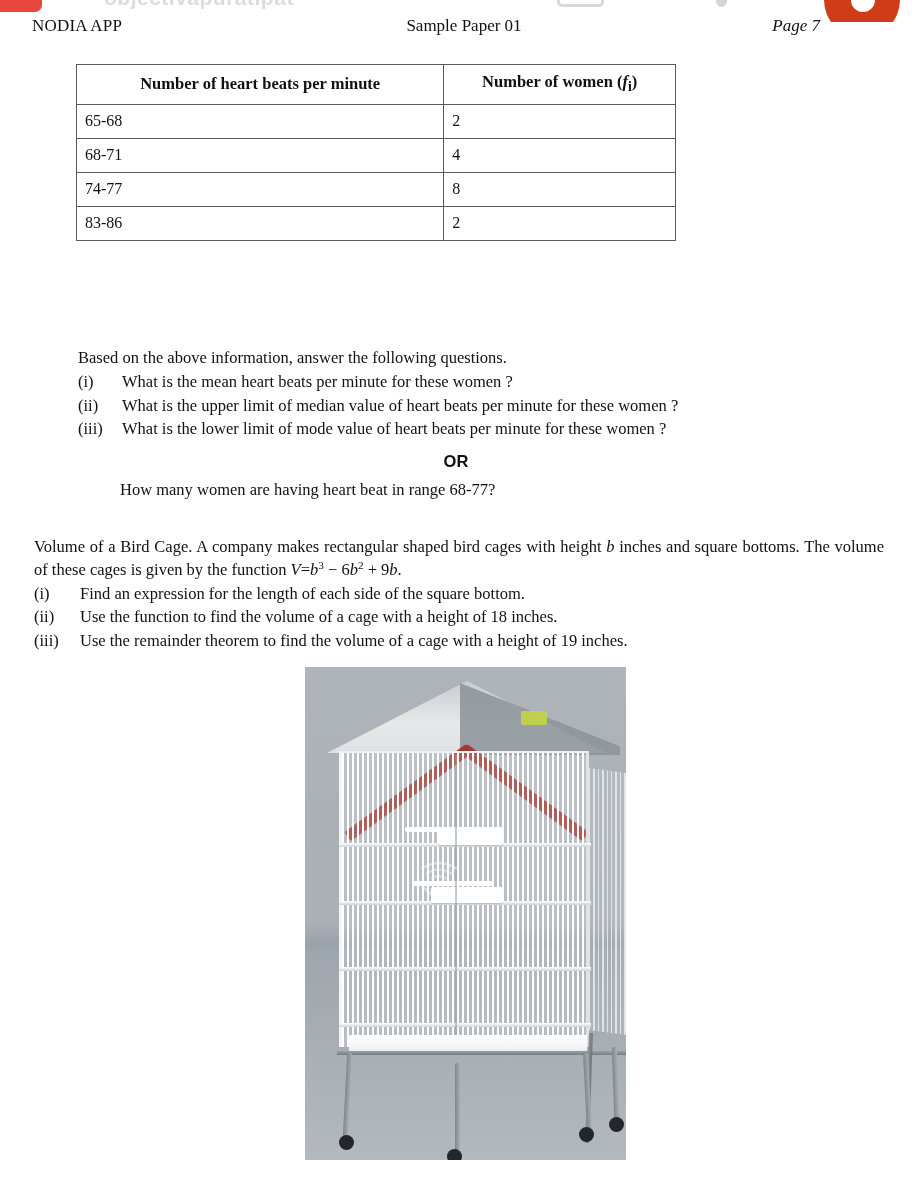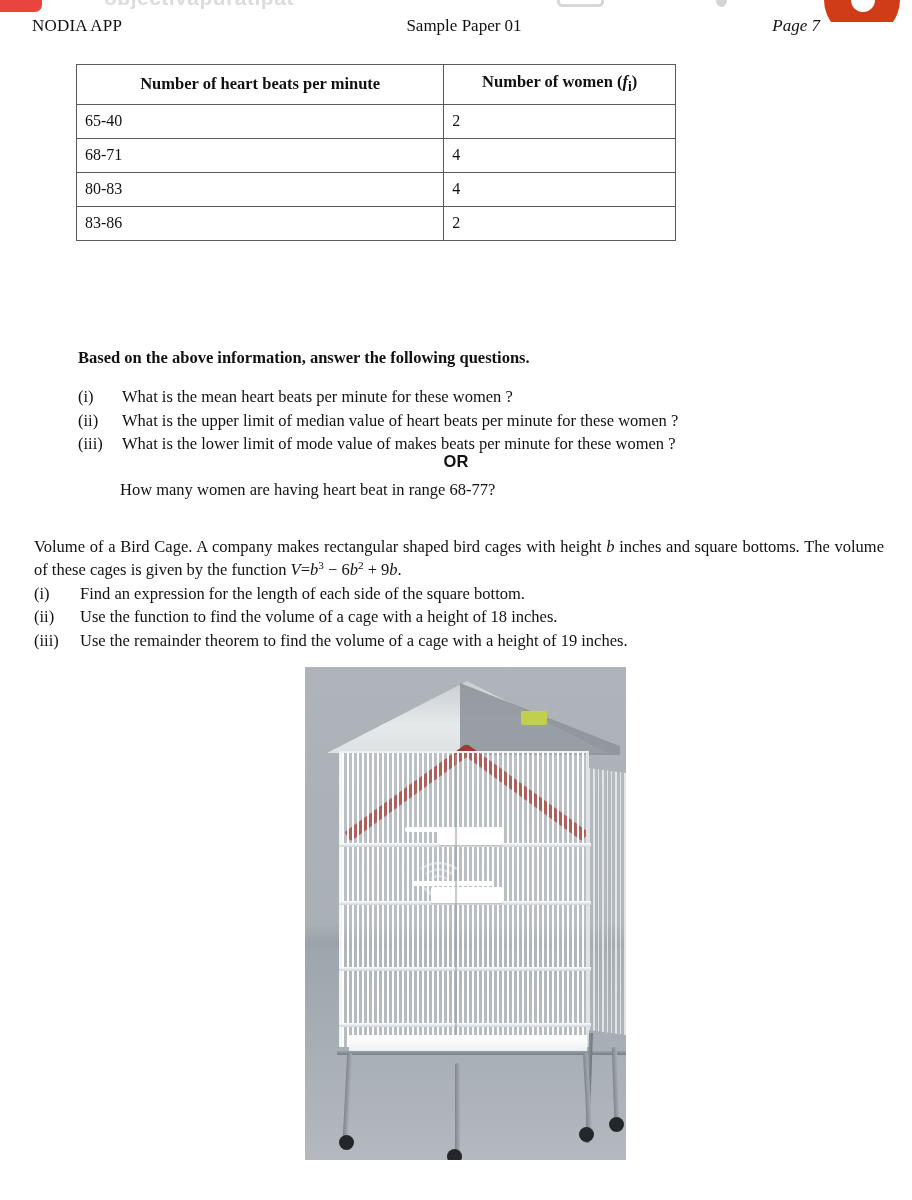--- a/index.html
+++ b/index.html
@@ -119,21 +119,21 @@
   .col-freq  { width: 232px; }
   .sub-i { font-style: italic; }
 
   
   .qblock {
     position: absolute;
     font-size: 16.5px;
     line-height: 1.38;
   }
   #q36-tail { left: 78px; top: 347px; width: 800px; }
-  .lead { margin: 0 0 16px 0; font-weight: bold; }
+  .lead { margin: 0 0 1px 0; }
   .subq {
     display: flex;
     margin: 1px 0 0 0;
   }
   .subq .marker {
     flex: 0 0 44px;
     white-space: nowrap;
   }
   .subq .text { flex: 1 1 auto; }
 
@@ -357,51 +357,51 @@
 
 <table class="data-table">
   <thead>
     <tr>
       <th class="col-class">Number of heart beats per minute</th>
       <th class="col-freq"><span>Number of women (</span><span class="sub-i">f</span><sub>i</sub><span>)</span></th>
     </tr>
   </thead>
   <tbody id="table-body">
     <tr>
-      <td>65-40</td>
+      <td>65-68</td>
       <td>2</td>
     </tr>
     <tr>
       <td>68-71</td>
       <td>4</td>
     </tr>
     <tr>
-      <td>80-83</td>
-      <td>4</td>
+      <td>74-77</td>
+      <td>8</td>
     </tr>
     <tr>
       <td>83-86</td>
       <td>2</td>
     </tr>
   </tbody>
 </table>
 
 <div class="qblock" id="q36-tail">
   <p class="lead">Based on the above information, answer the following questions.</p>
   <div class="subq">
     <span class="marker">(i)</span>
     <span class="text">What is the mean heart beats per minute for these women ?</span>
   </div>
   <div class="subq">
     <span class="marker">(ii)</span>
     <span class="text">What is the upper limit of median value of heart beats per minute for these women ?</span>
   </div>
   <div class="subq">
     <span class="marker">(iii)</span>
-    <span class="text">What is the lower limit of mode value of makes beats per minute for these women ?</span>
+    <span class="text">What is the lower limit of mode value of heart beats per minute for these women ?</span>
   </div>
 </div>
 
 <div class="or-line">OR</div>
 <div class="or-sub">How many women are having heart beat in range 68-77?</div>
 
 <div id="q37">
   <div class="q-row">
     <div class="q-body">
       <p class="para"><span>Volume of a Bird Cage. A company makes rectangular shaped bird cages with height</span>

